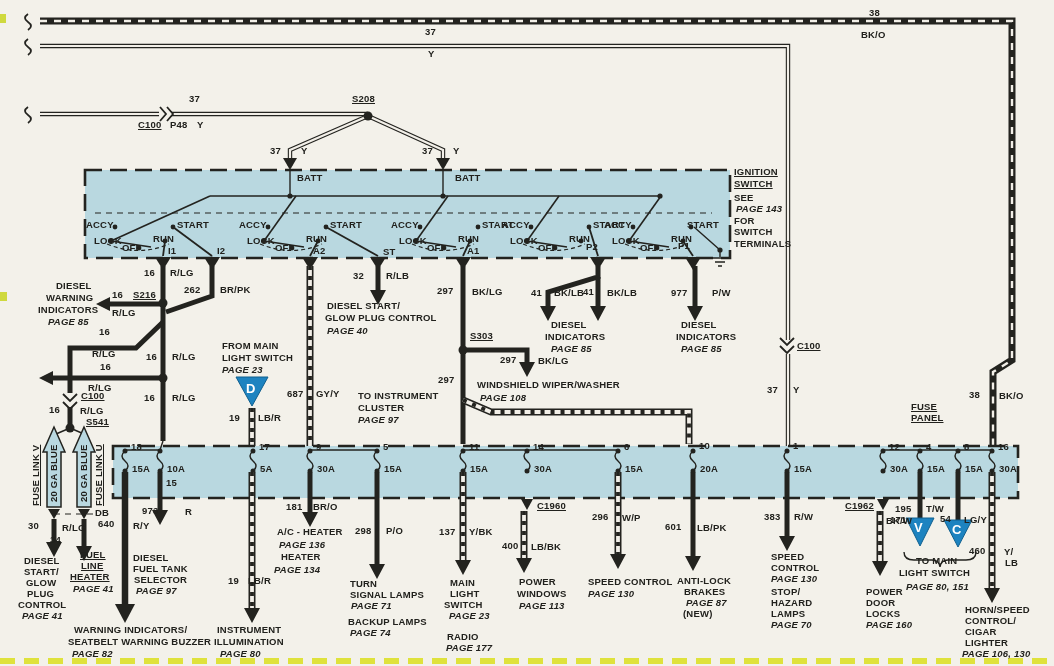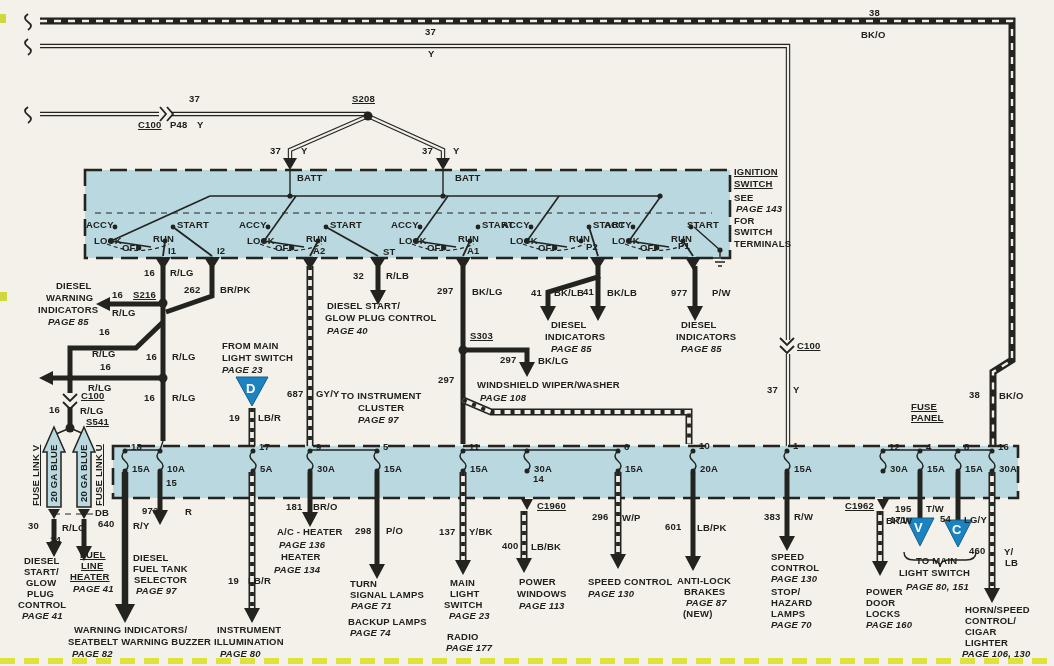--- a/index.html
+++ b/index.html
@@ -435,21 +435,21 @@
       <div class="lbl" style="left: 325px; top: 313px;">GLOW PLUG CONTROL</div>
       <div class="lbl i" style="left: 327px; top: 326px;">PAGE 40</div>
       <div class="lbl" style="left: 437px; top: 286px;">297</div>
       <div class="lbl" style="left: 472px; top: 287px;">BK/LG</div>
       <div class="lbl u" style="left: 470px; top: 331px;">S303</div>
       <div class="lbl" style="left: 500px; top: 355px;">297</div>
       <div class="lbl" style="left: 538px; top: 356px;">BK/LG</div>
       <div class="lbl" style="left: 477px; top: 380px;">WINDSHIELD WIPER/WASHER</div>
       <div class="lbl i" style="left: 480px; top: 393px;">PAGE 108</div>
       <div class="lbl" style="left: 438px; top: 375px;">297</div>
-      <div class="lbl" style="left: 341px; top: 391px;">TO INSTRUMENT</div>
+      <div class="lbl" style="left: 358px; top: 391px;">TO INSTRUMENT</div>
       <div class="lbl" style="left: 358px; top: 403px;">CLUSTER</div>
       <div class="lbl i" style="left: 358px; top: 415px;">PAGE 97</div>
       <div class="lbl" style="left: 222px; top: 341px;">FROM MAIN</div>
       <div class="lbl" style="left: 222px; top: 353px;">LIGHT SWITCH</div>
       <div class="lbl i" style="left: 222px; top: 365px;">PAGE 23</div>
       <div class="lbl" style="left: 229px; top: 413px;">19</div>
       <div class="lbl" style="left: 258px; top: 413px;">LB/R</div>
       <div class="lbl" style="left: 287px; top: 389px;">687</div>
       <div class="lbl" style="left: 316px; top: 389px;">GY/Y</div>
       <div class="lbl" style="left: 531px; top: 288px;">41</div>
@@ -474,21 +474,21 @@
       <div class="lbl" style="left: 166px; top: 442px; margin-top: 36px;">15</div>
       <div class="lbl" style="left: 167px; top: 464px;">10A</div>
       <div class="lbl" style="left: 259px; top: 442px;">17</div>
       <div class="lbl" style="left: 260px; top: 464px;">5A</div>
       <div class="lbl" style="left: 316px; top: 442px;">9</div>
       <div class="lbl" style="left: 317px; top: 464px;">30A</div>
       <div class="lbl" style="left: 383px; top: 442px;">5</div>
       <div class="lbl" style="left: 384px; top: 464px;">15A</div>
       <div class="lbl" style="left: 469px; top: 442px;">11</div>
       <div class="lbl" style="left: 470px; top: 464px;">15A</div>
-      <div class="lbl" style="left: 533px; top: 442px; margin-top: 32px;">14</div>
+      <div class="lbl" style="left: 533px; top: 442px;">14</div>
       <div class="lbl" style="left: 534px; top: 464px;">30A</div>
       <div class="lbl" style="left: 624px; top: 442px;">6</div>
       <div class="lbl" style="left: 625px; top: 464px;">15A</div>
       <div class="lbl" style="left: 699px; top: 441px;">10</div>
       <div class="lbl" style="left: 700px; top: 464px;">20A</div>
       <div class="lbl" style="left: 793px; top: 441px;">1</div>
       <div class="lbl" style="left: 794px; top: 464px;">15A</div>
       <div class="lbl" style="left: 889px; top: 442px;">12</div>
       <div class="lbl" style="left: 890px; top: 464px;">30A</div>
       <div class="lbl" style="left: 926px; top: 442px;">4</div>

